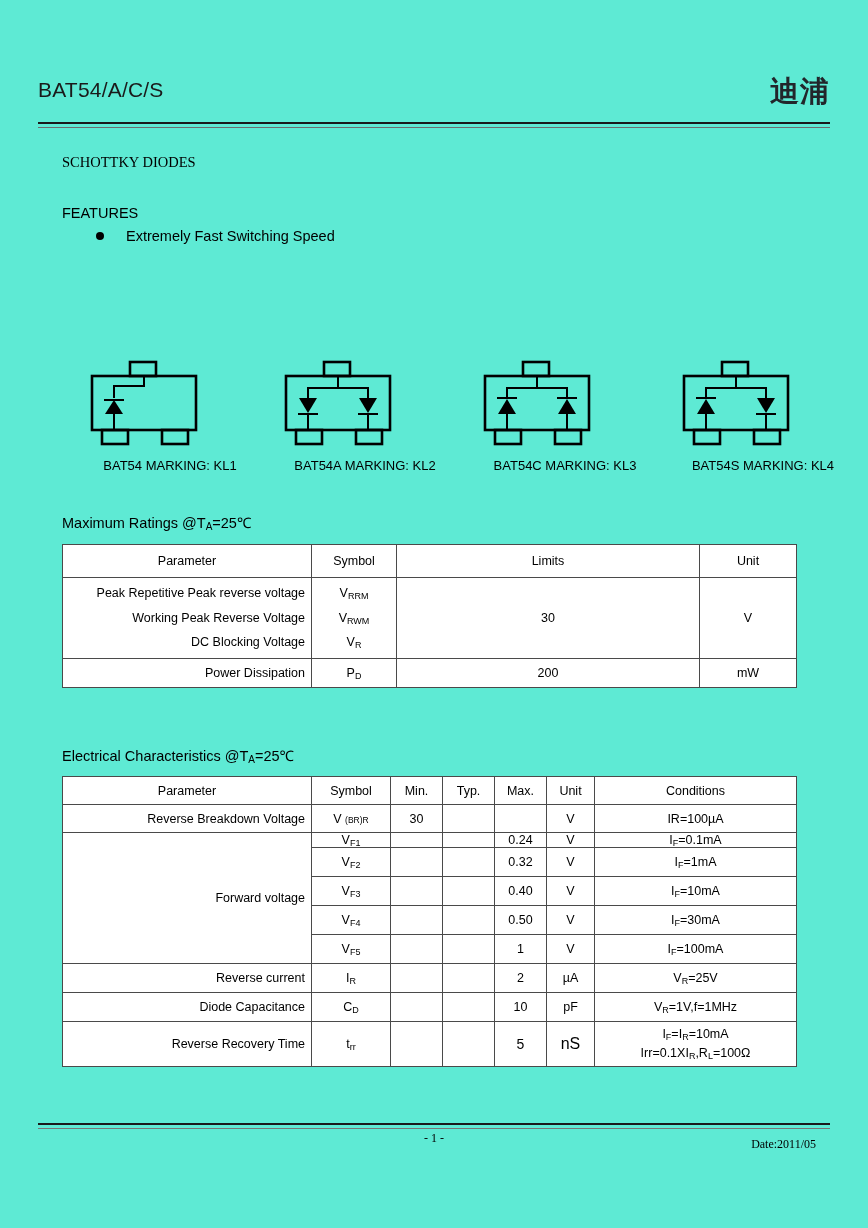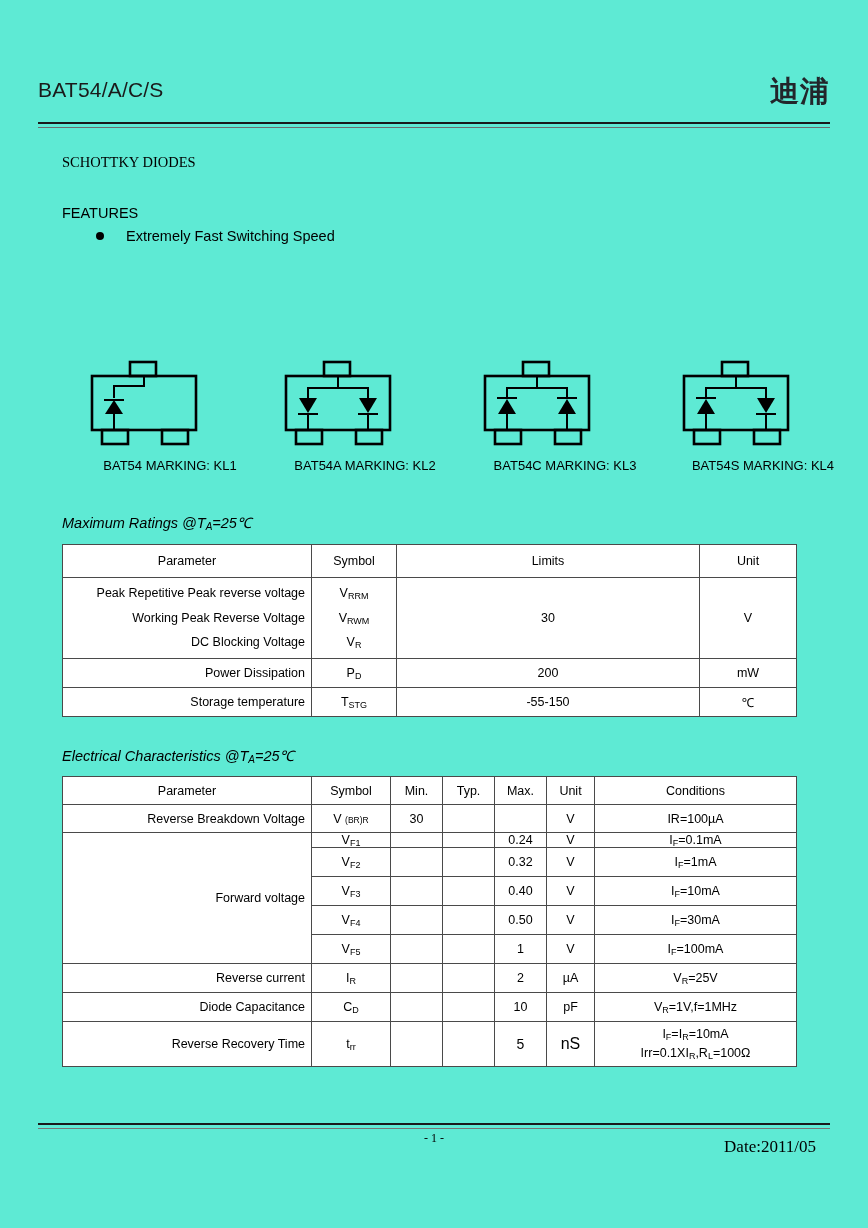--- a/index.html
+++ b/index.html
@@ -133,21 +133,20 @@
     width: 230px;
     text-align: center;
     font-size: 13px;
   }
 
   
   .sec-head {
     position: absolute;
     left: 62px;
     font-size: 14.5px;
-    font-style: italic;
   }
   .sec-head sub { font-size: 10px; }
 
   
   table.dt {
     position: absolute;
     border-collapse: collapse;
     table-layout: fixed;
     font-size: 12.5px;
   }
@@ -187,21 +186,21 @@
     width: 868px;
     text-align: center;
     font-family: "Liberation Serif", serif;
     font-size: 12px;
   }
   .date-stamp {
     position: absolute;
     right: 52px;
     top: 1137px;
     font-family: "Liberation Serif", serif;
-    font-size: 17px;
+    font-size: 12px;
     text-align: center;
   }
 </style>
 </head>
 <body>
 
 <div class="page">
 
   <div class="header">
     <div class="doc-title">BAT54/A/C/S</div>
@@ -336,26 +335,20 @@
         </td>
         <td>30</td>
         <td>V</td>
       </tr>
       <tr>
         <td class="left" style="height:28px">Power Dissipation</td>
         <td><span>P</span><sub>D</sub></td>
         <td>200</td>
         <td>mW</td>
       </tr>
-      <tr>
-        <td class="left" style="height:28px">Storage temperature</td>
-        <td><span>T</span><sub>STG</sub></td>
-        <td>-55-150</td>
-        <td>℃</td>
-      </tr>
     </tbody>
   </table>
 
   <div class="sec-head" style="top:745px;">
     <span>Electrical Characteristics @T</span><sub>A</sub><span>=25℃</span>
   </div>
 
   <table class="dt" style="left:62px; top:776px; width:734px;">
     <colgroup>
       <col style="width:249px">

